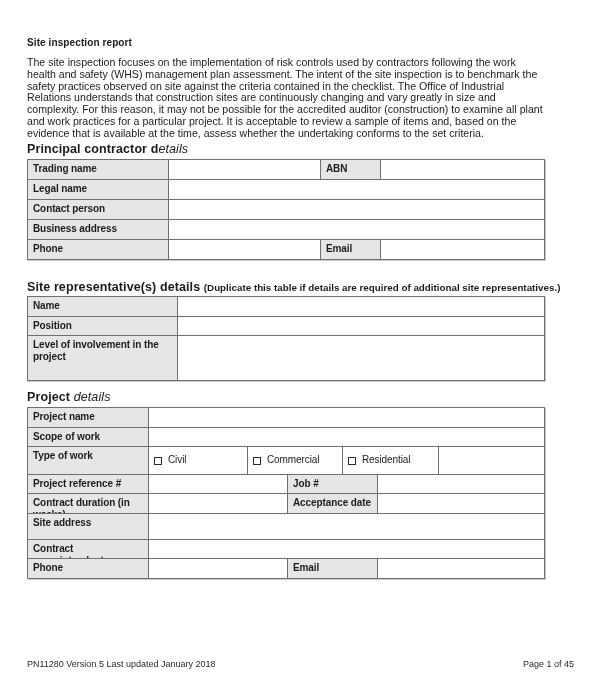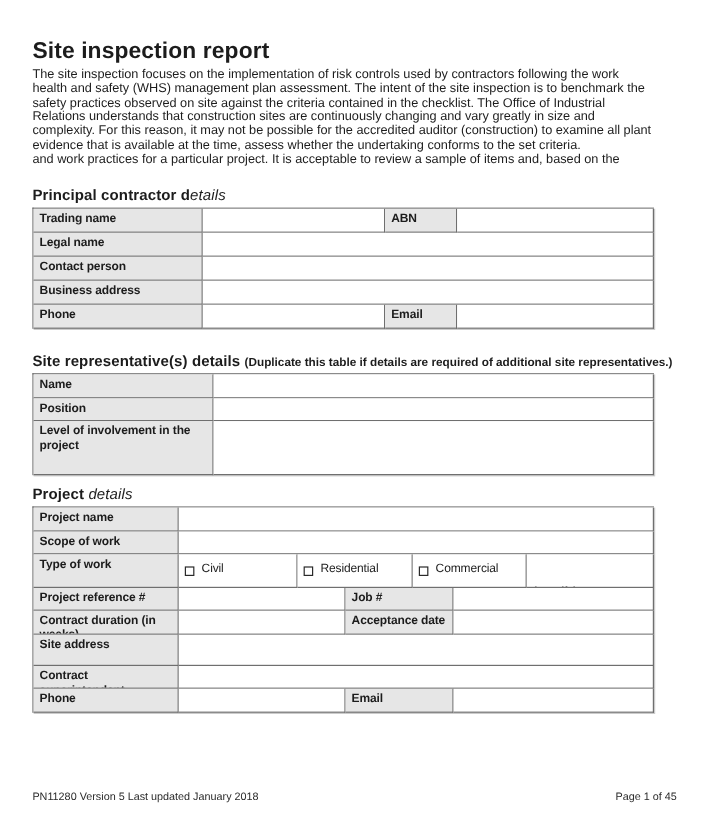--- a/index.html
+++ b/index.html
@@ -10,27 +10,27 @@
   *{margin:0;padding:0;box-sizing:border-box;}
   html,body{width:600px;height:700px;}
   body{
     background:#ffffff;
     font-family:"Liberation Sans", sans-serif;
     color:var(--ink);
     position:relative;
     overflow:hidden;
   }
   .page{position:relative;width:600px;height:700px;padding:34px 15px 0 27px;}
-  h1{font-size:19px;line-height:17px;font-weight:bold;margin-bottom:6px;letter-spacing:.1px;}
+  h1{font-size:10px;line-height:17px;font-weight:bold;margin-bottom:6px;letter-spacing:.1px;}
   .intro{margin-bottom:1px;}
   .intro .line{font-size:10.6px;line-height:11.8px;white-space:nowrap;}
   h2{font-size:12.5px;line-height:15px;font-weight:bold;letter-spacing:.1px;}
   h2 .it{font-style:italic;font-weight:normal;}
   h2 .note{font-size:9.8px;font-weight:bold;letter-spacing:0;}
-  .h2a{margin:16px 0 2px 0;}
+  .h2a{margin:2px 0 2px 0;}
   .h2b{margin:20px 0 1px 0;}
   .h2c{margin:9px 0 2px 0;}
   .tbl{
     width:518px;
     border-top:1px solid var(--bd);
     border-left:1px solid var(--bd);
     box-shadow:1px 1px 0 rgba(160,160,160,.55);
   }
   .tr{display:flex;align-items:stretch;}
   .td{
@@ -62,37 +62,37 @@
     width:8px;height:8px;flex:none;
     border:1.2px solid #2a2a2a;background:#fff;
     display:inline-block;margin-right:6px;
   }
   .cbsub{padding-left:0;margin-top:24px;}
   .footer{
     position:absolute;left:0;top:659px;width:600px;
     font-size:9px;color:#2a2a2a;
   }
   .footer .fl{position:absolute;left:27px;top:0;}
-  .footer .fr{position:absolute;right:36px;top:0;}
+  .footer .fr{position:absolute;right:26px;top:0;}
 </style>
 </head>
 <body>
 
 <div class="page">
 
   <h1>Site inspection report</h1>
 
   <div class="intro">
     <div class="line">The site inspection focuses on the implementation of risk controls used by contractors following the work</div>
     <div class="line">health and safety (WHS) management plan assessment. The intent of the site inspection is to benchmark the</div>
     <div class="line">safety practices observed on site against the criteria contained in the checklist. The Office of Industrial</div>
     <div class="line">Relations understands that construction sites are continuously changing and vary greatly in size and</div>
     <div class="line">complexity. For this reason, it may not be possible for the accredited auditor (construction) to examine all plant</div>
+    <div class="line">and work practices for a particular project. It is acceptable to review a sample of items and, based on the</div>
     <div class="line">evidence that is available at the time, assess whether the undertaking conforms to the set criteria.</div>
-    <div class="line">and work practices for a particular project. It is acceptable to review a sample of items and, based on the</div>
   </div>
 
   <h2 class="h2a"><span>Principal contractor d</span><span class="it">etails</span></h2>
 
   <div class="tbl">
     <div class="tr h20">
       <div class="td lbl t1-l">Trading name</div>
       <div class="td val t1-v1"></div>
       <div class="td lbl t1-m">ABN</div>
       <div class="td val flex1"></div>
@@ -144,27 +144,27 @@
     <div class="tr h19">
       <div class="td lbl t3-l">Scope of work</div>
       <div class="td val flex1"></div>
     </div>
     <div class="tr h28">
       <div class="td lbl t3-l">Type of work</div>
       <div class="td val cb1 cbcell">
         <span class="cbx"></span>
         <span>Civil</span>
       </div>
+      <div class="td val cb3 cbcell">
+        <span class="cbx"></span>
+        <span>Commercial</span>
+      </div>
       <div class="td val cb2 cbcell">
         <span class="cbx"></span>
         <span>Residential</span>
-      </div>
-      <div class="td val cb3 cbcell">
-        <span class="cbx"></span>
-        <span>Commercial</span>
       </div>
       <div class="td val cb4 flex1 cbcol">
         <div class="cbrow">
           <span class="cbx"></span>
           <span>Other</span>
         </div>
         <div class="cbsub">(specify)</div>
       </div>
     </div>
     <div class="tr h19">

